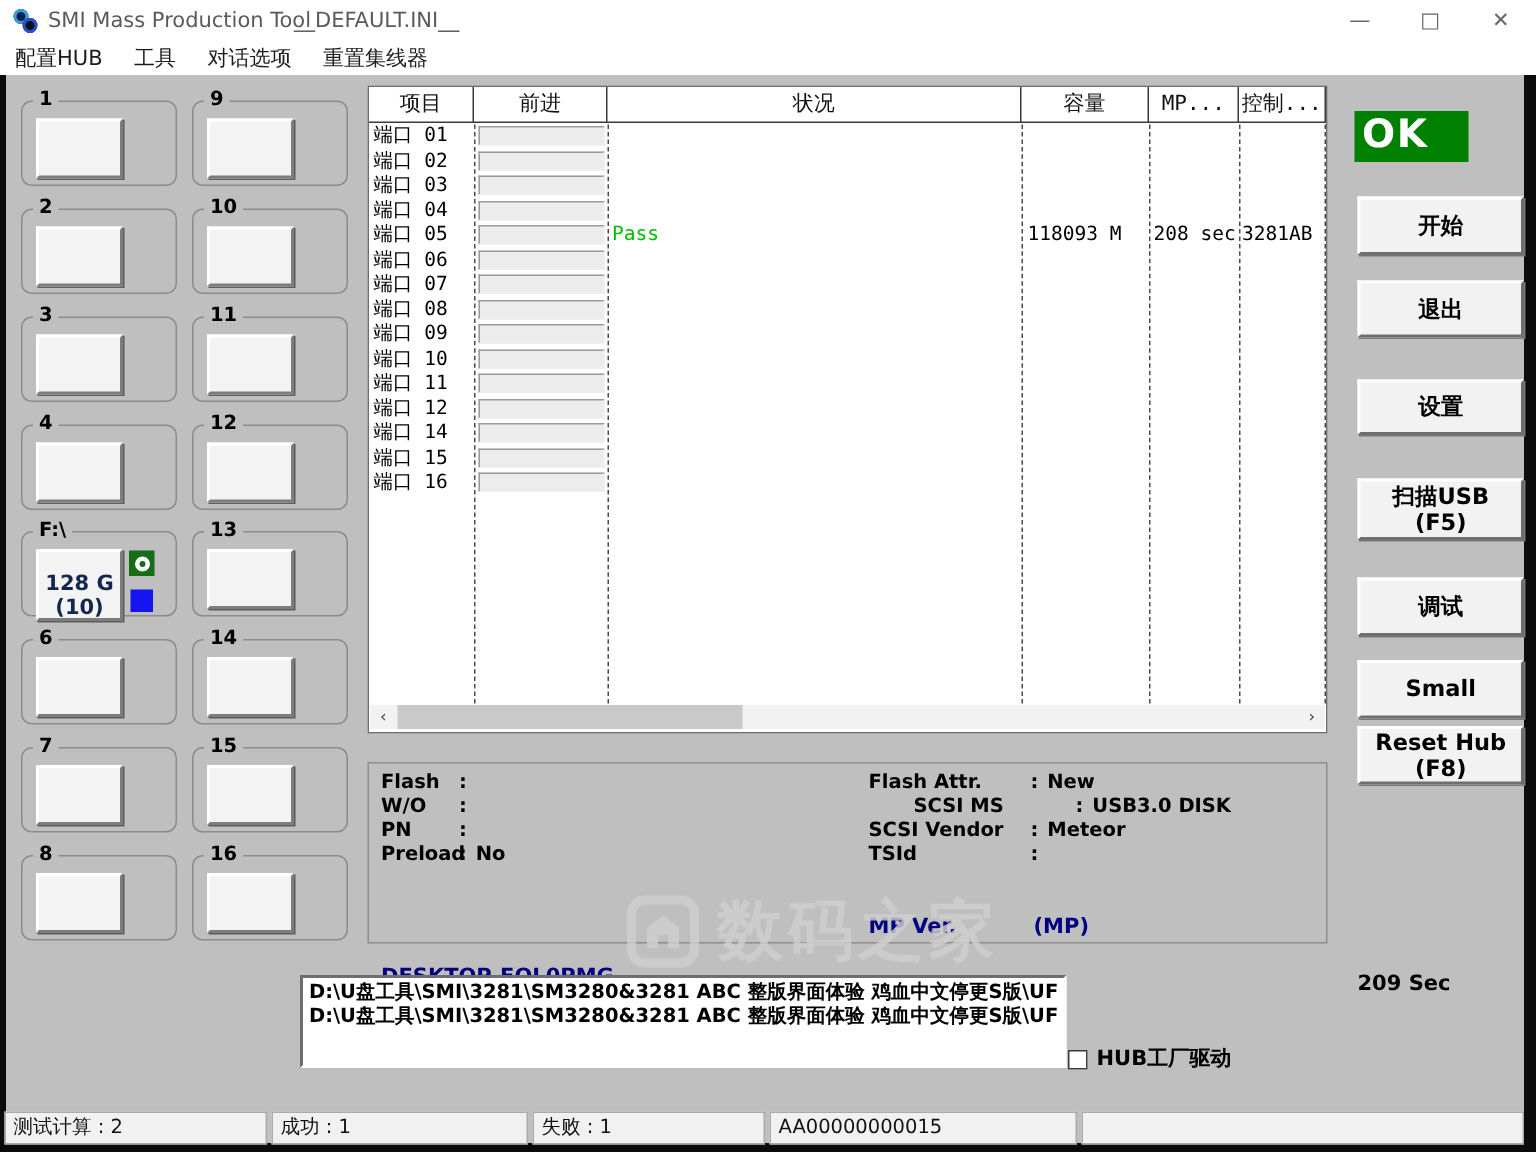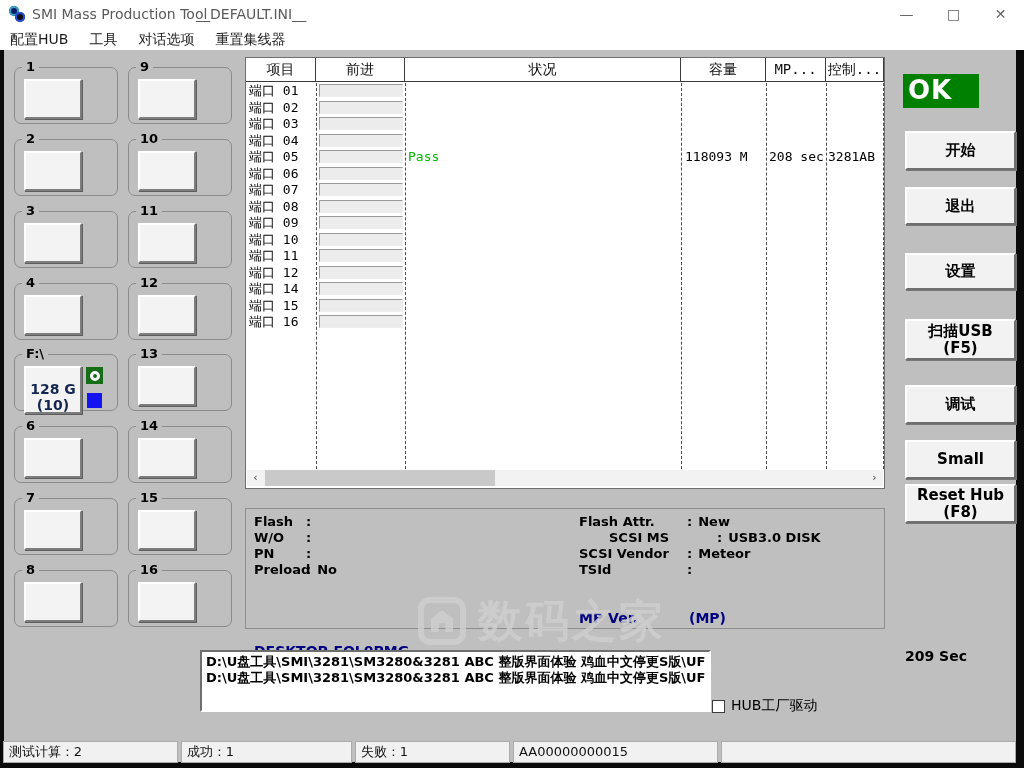--- a/index.html
+++ b/index.html
@@ -59,21 +59,21 @@
   .ilabel { display:inline-block; }
   .info-left .ilabel { width:52px; }
   .info-right .ilabel { width:108px; }
   .ival { margin-left:6px; }
   .navy { color:#000080; font-weight:bold; font-size:14px; }
   
   #log-box { position:absolute; left:200px; top:650px; width:511px; height:62px; background:#ffffff; border:2px solid; border-color:#6e6e6e #ffffff #ffffff #6e6e6e; padding:2px 4px; overflow:hidden; }
   .log-line { font-weight:bold; font-size:13px; line-height:16px; white-space:nowrap; }
   
   #hub-check { position:absolute; left:712px; top:700px; width:13px; height:13px; background:#fff; border:1px solid #3c3c3c; }
-  #hub-label { position:absolute; left:731px; top:697px; font-weight:normal; font-size:14px; }
+  #hub-label { position:absolute; left:731px; top:697px; font-weight:bold; font-size:14px; }
   #elapsed { position:absolute; left:905px; top:648px; font-weight:bold; font-size:14px; }
   
   .status-seg { position:absolute; top:741px; height:22px; background:#f1f1f1; border:1px solid #ababab; font-size:13px; line-height:20px; padding-left:5px; color:#111; white-space:nowrap; overflow:hidden; }
   
   #watermark { position:absolute; left:418px; top:597px; display:flex; align-items:center; gap:12px; color:rgba(206,206,206,0.82); z-index:50; pointer-events:none; }
   #wm-logo { width:48px; height:48px; border:6px solid rgba(206,206,206,0.82); border-radius:12px; display:flex; align-items:center; justify-content:center; }
   #wm-house { width:22px; height:22px; background:rgba(206,206,206,0.82); clip-path:polygon(50% 0,100% 40%,100% 100%,65% 100%,65% 60%,35% 60%,35% 100%,0 100%,0 40%); }
   #wm-text { font-weight:bold; font-size:44px; letter-spacing:3px; line-height:48px; }
 </style>
 </head>

